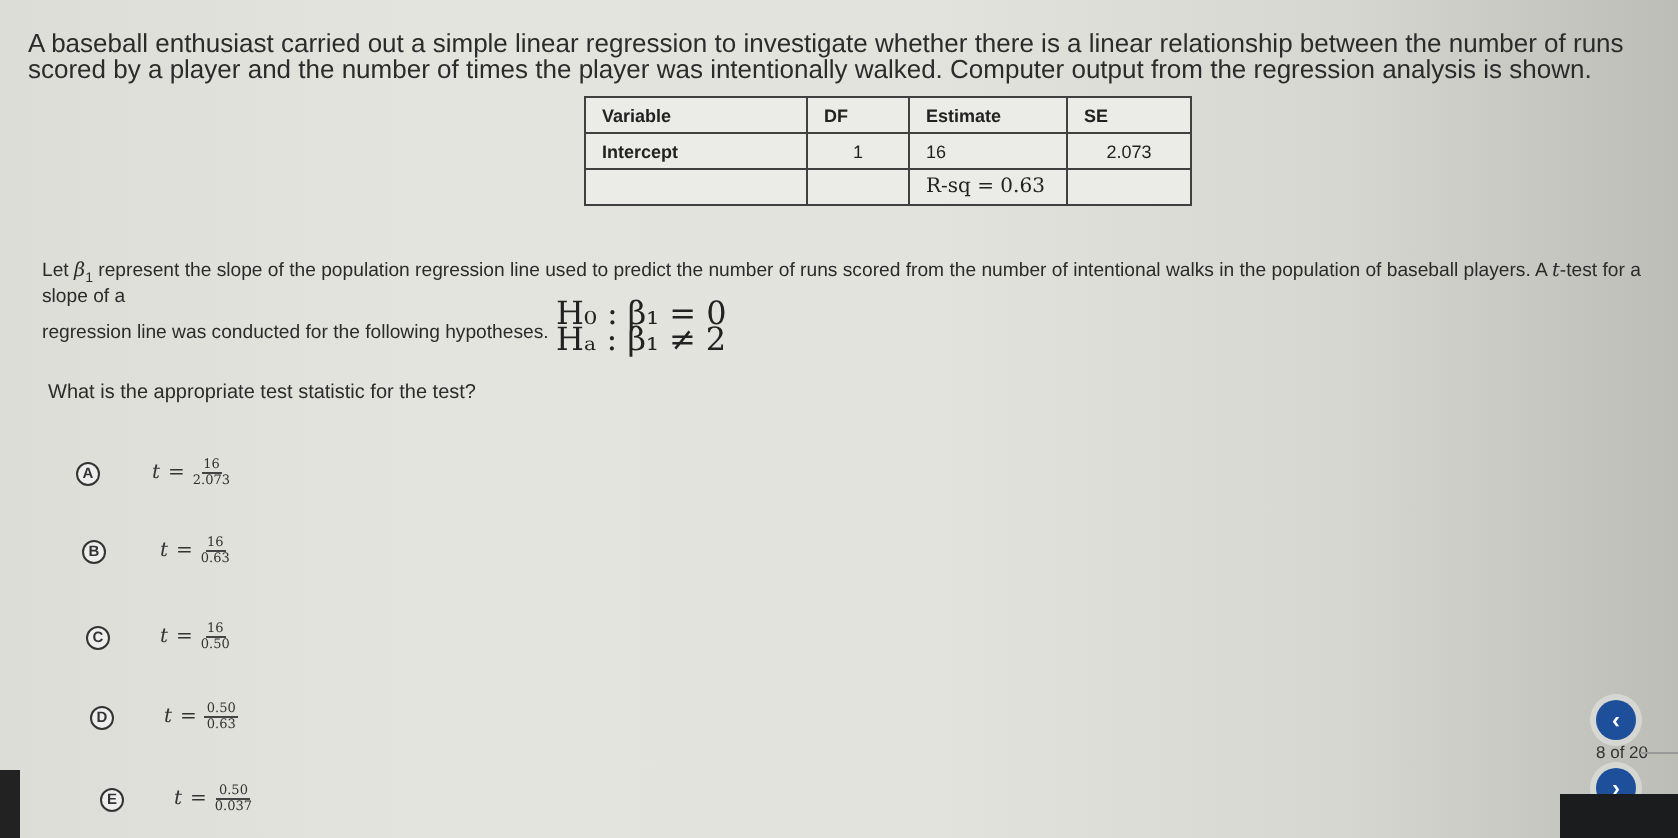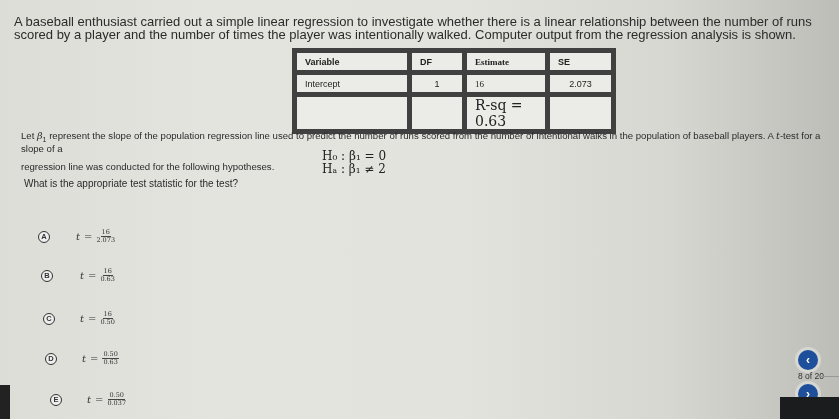--- a/index.html
+++ b/index.html
@@ -27,35 +27,35 @@
     table.reg {
       position: absolute;
       left: 292px;
       top: 48px;
       border-collapse: collapse;
       background: #ebebe7;
       font-size: 9px;
       color: #222;
     }
     table.reg td, table.reg th {
-      border: 5px solid #404040;
+      border: 1px solid #404040;
       height: 17px;
       padding: 0 8px;
     }
     table.reg th {
       font-weight: bold;
       text-align: left;
     }
-    .c-var { width: 94px; font-weight: normal; }
+    .c-var { width: 94px; font-weight: bold; }
     .c-df { width: 34px; text-align: center; }
-    .c-est { width: 62px; font-family: Liberation Serif, serif; }
+    .c-est { width: 62px; }
     .c-se { width: 45px; text-align: center; }
     .rsq {
       font-family: "DejaVu Serif", serif;
-      font-size: 14px;
+      font-size: 10px;
     }
     .cursor {
       display: inline-block;
       width: 0; height: 0;
       border-left: 3px solid transparent;
       border-right: 3px solid transparent;
       border-bottom: 7px solid #222;
       transform: rotate(-30deg);
       margin-right: 3px;
       position: relative;
@@ -74,29 +74,28 @@
       left: 21px;
       top: 161px;
       font-size: 9.6px;
       color: #2b2b2b;
     }
     .hyp {
       position: absolute;
       left: 278px;
       top: 150px;
       font-family: "DejaVu Serif", serif;
-      font-size: 12px;
+      font-size: 16px;
       line-height: 13px;
       color: #222;
-      margin-left: 44px;
     }
     .question {
       position: absolute;
       left: 24px;
-      top: 178px;
+      top: 191px;
       font-size: 10px;
       color: #2b2b2b;
     }
     .option {
       position: absolute;
       display: flex;
       align-items: center;
     }
     .radio {
       width: 10px;

